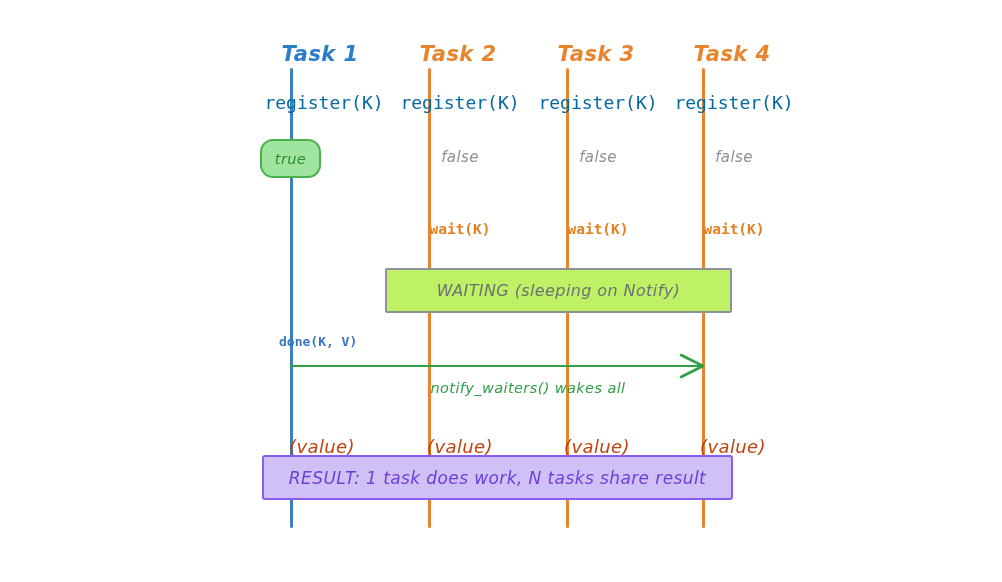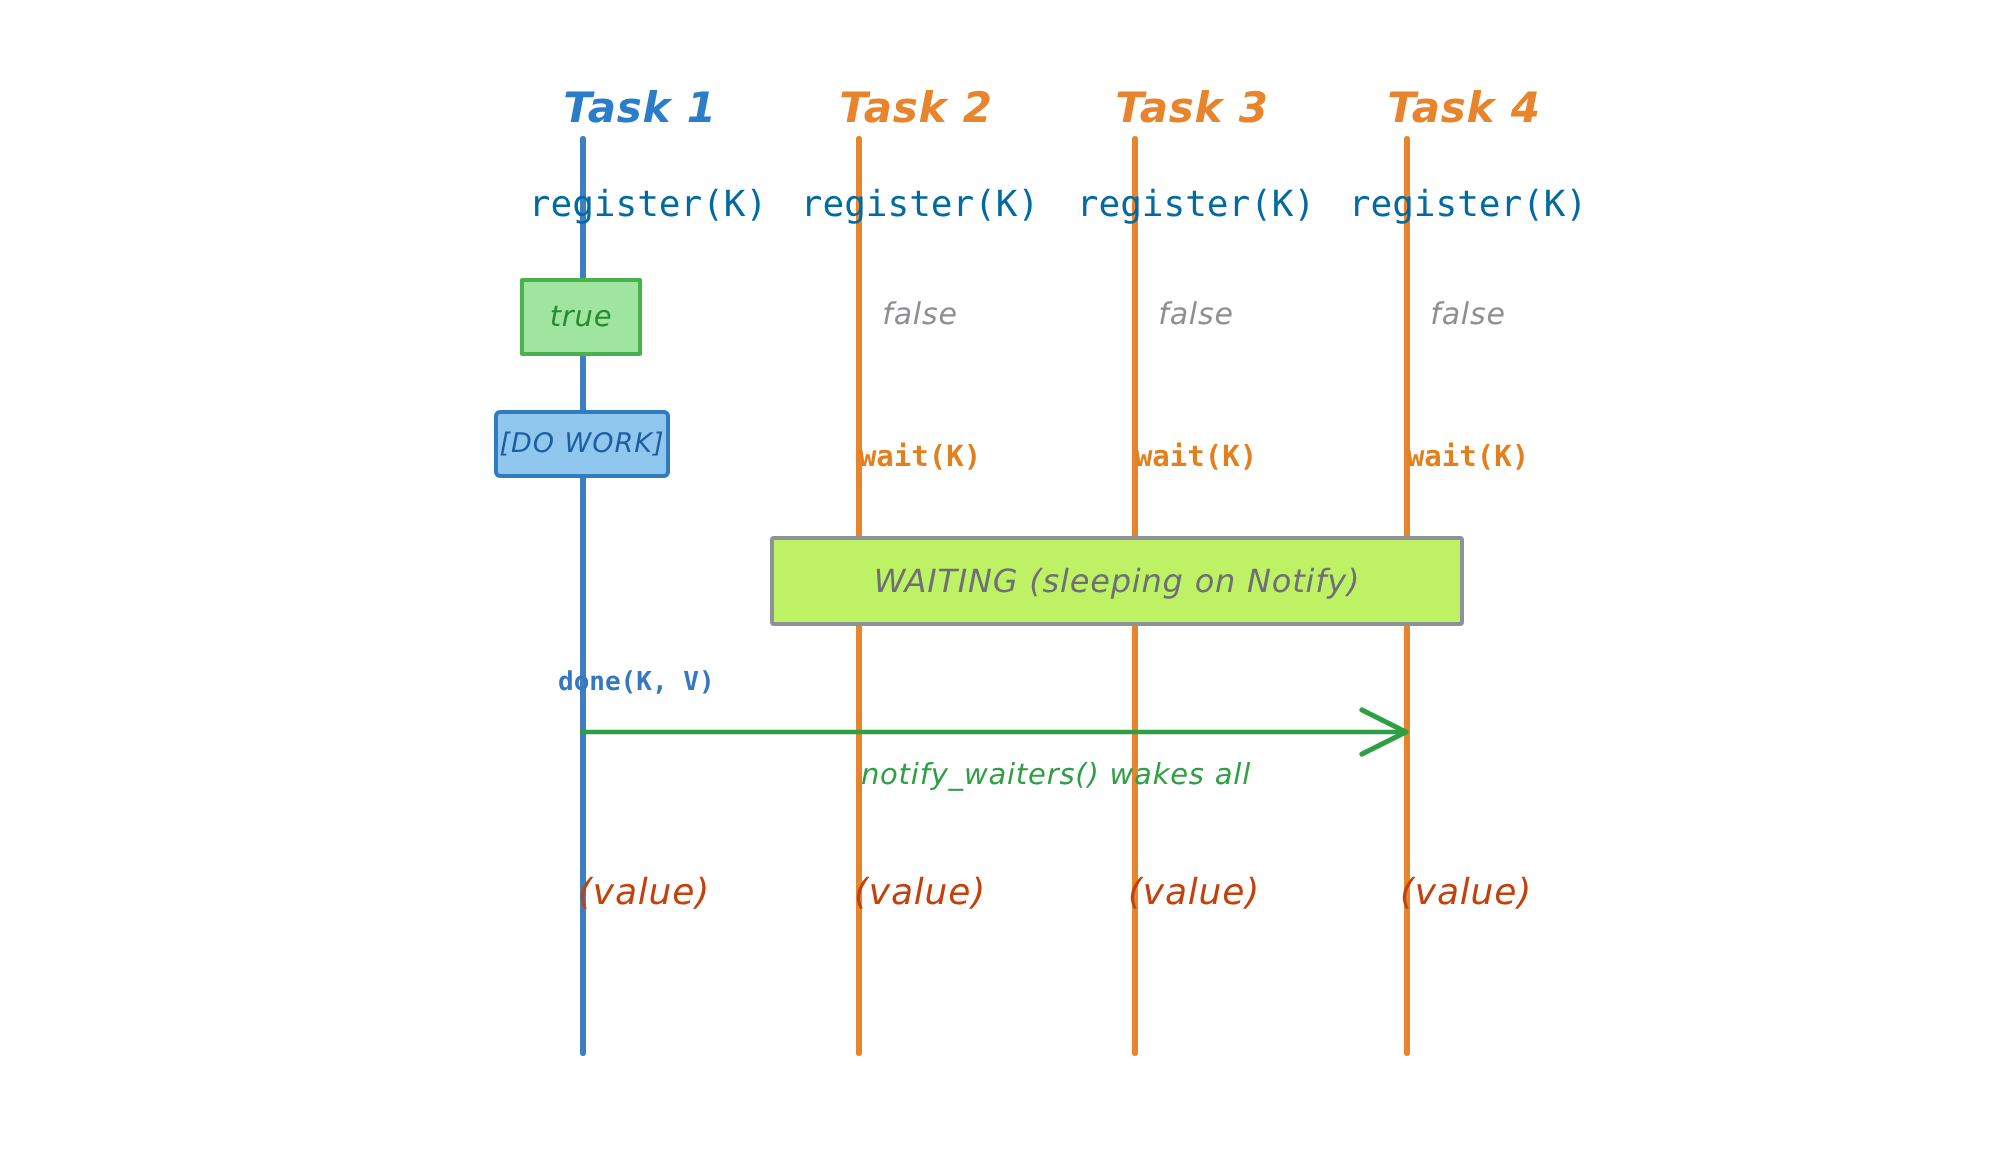--- a/index.html
+++ b/index.html
@@ -101,21 +101,21 @@
     display: flex;
     align-items: center;
     justify-content: center;
     white-space: nowrap;
   }
   .box-true {
     left: 260px; top: 139px;
     width: 61px; height: 39px;
     background: #9fe49f;
     border: 2px solid #49b24c;
-    border-radius: 1px;
+    border-radius: 13px;
     color: #2a8a32;
     font-size: 14.5px;
   }
   .box-work {
     left: 247px; top: 205px;
     width: 88px; height: 34px;
     background: #8fc7ef;
     border: 2px solid #2f7dc0;
     border-radius: 3px;
     color: #1f5e9e;
@@ -169,35 +169,35 @@
   <div class="txt mono row-register" style="left:295px">register(K)</div>
   <div class="txt mono row-register" style="left:431px">register(K)</div>
   <div class="txt mono row-register" style="left:569px">register(K)</div>
   <div class="txt mono row-register" style="left:705px">register(K)</div>
 
   <div class="box hand box-true">true</div>
   <div class="txt hand row-false" style="left:431px">false</div>
   <div class="txt hand row-false" style="left:569px">false</div>
   <div class="txt hand row-false" style="left:705px">false</div>
 
-  <div class="box hand box-work">[DO WORK]</div>
   <div class="txt mono row-wait" style="left:431px">wait(K)</div>
   <div class="txt mono row-wait" style="left:569px">wait(K)</div>
   <div class="txt mono row-wait" style="left:705px">wait(K)</div>
 
   <div class="box hand box-waiting">WAITING (sleeping on Notify)</div>
 
   <div class="txt mono label-done" style="left:250px">done(K, V)</div>
 
   <svg class="arrow-svg" viewBox="0 0 430 34">
     <line x1="7" y1="16" x2="416" y2="16" stroke="#2f9e44" stroke-width="2.2" stroke-linecap="round"></line>
     <polyline points="397,5 419,16 397,27" fill="none" stroke="#2f9e44" stroke-width="2.6" stroke-linecap="round" stroke-linejoin="round"></polyline>
   </svg>
 
   <div class="txt hand label-notify" style="left:499px">notify_waiters() wakes all</div>
 
   <div class="txt hand row-value" style="left:293px">(value)</div>
   <div class="txt hand row-value" style="left:431px">(value)</div>
   <div class="txt hand row-value" style="left:568px">(value)</div>
   <div class="txt hand row-value" style="left:704px">(value)</div>
 
+  <div class="box hand box-result">RESULT: 1 task does work, N tasks share result</div>
 
 </div>
 
 </body></html>

